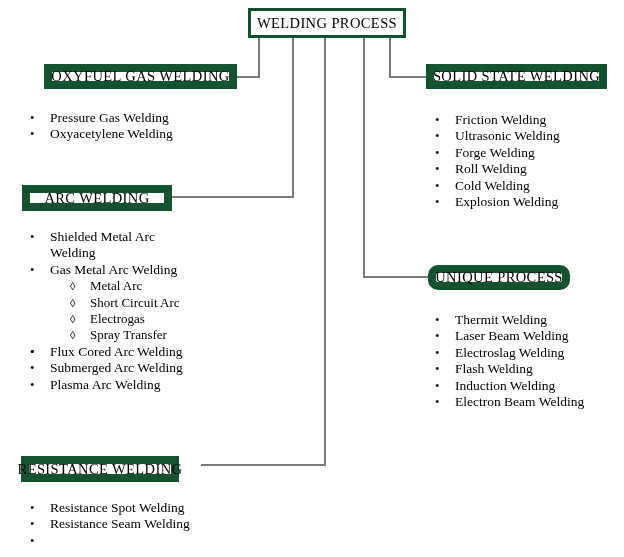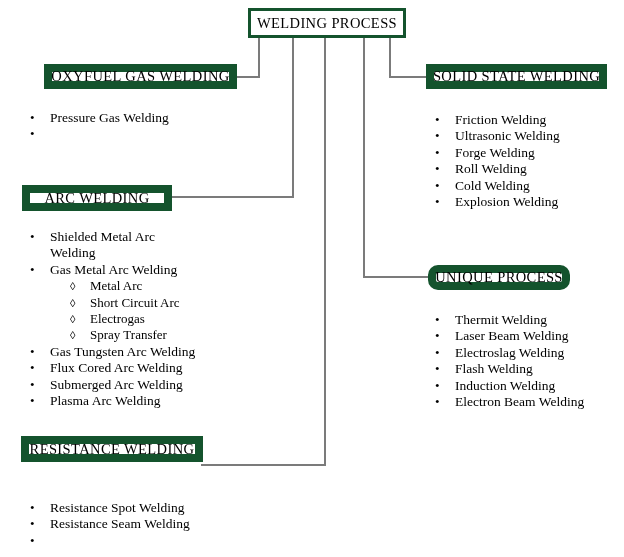--- a/index.html
+++ b/index.html
@@ -100,44 +100,44 @@
   <div class="node-box root" style="left:248px; top:8px; width:158px; height:30px;">WELDING PROCESS</div>
 
   <div class="node-box" style="left:16px; top:64px; width:193px; height:25px;margin-left:28px;">OXYFUEL GAS WELDING</div>
 
   <div class="node-box" style="left:426px; top:64px; width:181px; height:25px;">SOLID STATE WELDING</div>
 
   <div class="node-box" style="left:22px; top:185px; width:150px; height:26px;text-align:right;">ARC WELDING</div>
 
   <div class="node-box" style="left:428px; top:265px; width:142px; height:25px;border-radius:10px;">UNIQUE PROCESS</div>
 
-  <div class="node-box" style="left:21px; top:436px; width:182px; height:26px;">RESISTANCE WELDING</div>
+  <div class="node-box" style="left:21px; top:456px; width:158px; height:26px;">RESISTANCE WELDING</div>
 
   <div class="list" id="list-oxyfuel" style="left:22px; top:110px; width:240px;">
       <div class="li"><span class="bullet">•</span><span>Pressure Gas Welding</span></div>
-      <div class="li"><span class="bullet">•</span></div>
+      <div class="li"><span class="bullet">•</span><span>Oxyacetylene Welding</span></div>
     </div>
 
   <div class="list" id="list-solid-state" style="left:427px; top:112px; width:200px;">
       <div class="li"><span class="bullet">•</span><span>Friction Welding</span></div>
       <div class="li"><span class="bullet">•</span><span>Ultrasonic Welding</span></div>
       <div class="li"><span class="bullet">•</span><span>Forge Welding</span></div>
       <div class="li"><span class="bullet">•</span><span>Roll Welding</span></div>
       <div class="li"><span class="bullet">•</span><span>Cold Welding</span></div>
       <div class="li"><span class="bullet">•</span><span>Explosion Welding</span></div>
     </div>
 
   <div class="list" id="list-arc" style="left:22px; top:229px; width:250px;">
       <div class="li wrap"><span class="bullet">•</span><span>Shielded Metal Arc Welding</span></div>
       <div class="li"><span class="bullet">•</span><span>Gas Metal Arc Welding</span></div>
       <div class="li sub"><span class="bullet">◊</span><span>Metal Arc</span></div>
       <div class="li sub"><span class="bullet">◊</span><span>Short Circuit Arc</span></div>
       <div class="li sub"><span class="bullet">◊</span><span>Electrogas</span></div>
       <div class="li sub"><span class="bullet">◊</span><span>Spray Transfer</span></div>
-      <div class="li"><span class="bullet">•</span><span>Gas Tungsten Arc Welding</span></div>
+      <div class="li"><span class="bullet">•</span></div>
       <div class="li"><span class="bullet">•</span><span>Flux Cored Arc Welding</span></div>
       <div class="li"><span class="bullet">•</span><span>Submerged Arc Welding</span></div>
       <div class="li"><span class="bullet">•</span><span>Plasma Arc Welding</span></div>
     </div>
 
   <div class="list" id="list-unique" style="left:427px; top:312px; width:200px;">
       <div class="li"><span class="bullet">•</span><span>Thermit Welding</span></div>
       <div class="li"><span class="bullet">•</span><span>Laser Beam Welding</span></div>
       <div class="li"><span class="bullet">•</span><span>Electroslag Welding</span></div>
       <div class="li"><span class="bullet">•</span><span>Flash Welding</span></div>

